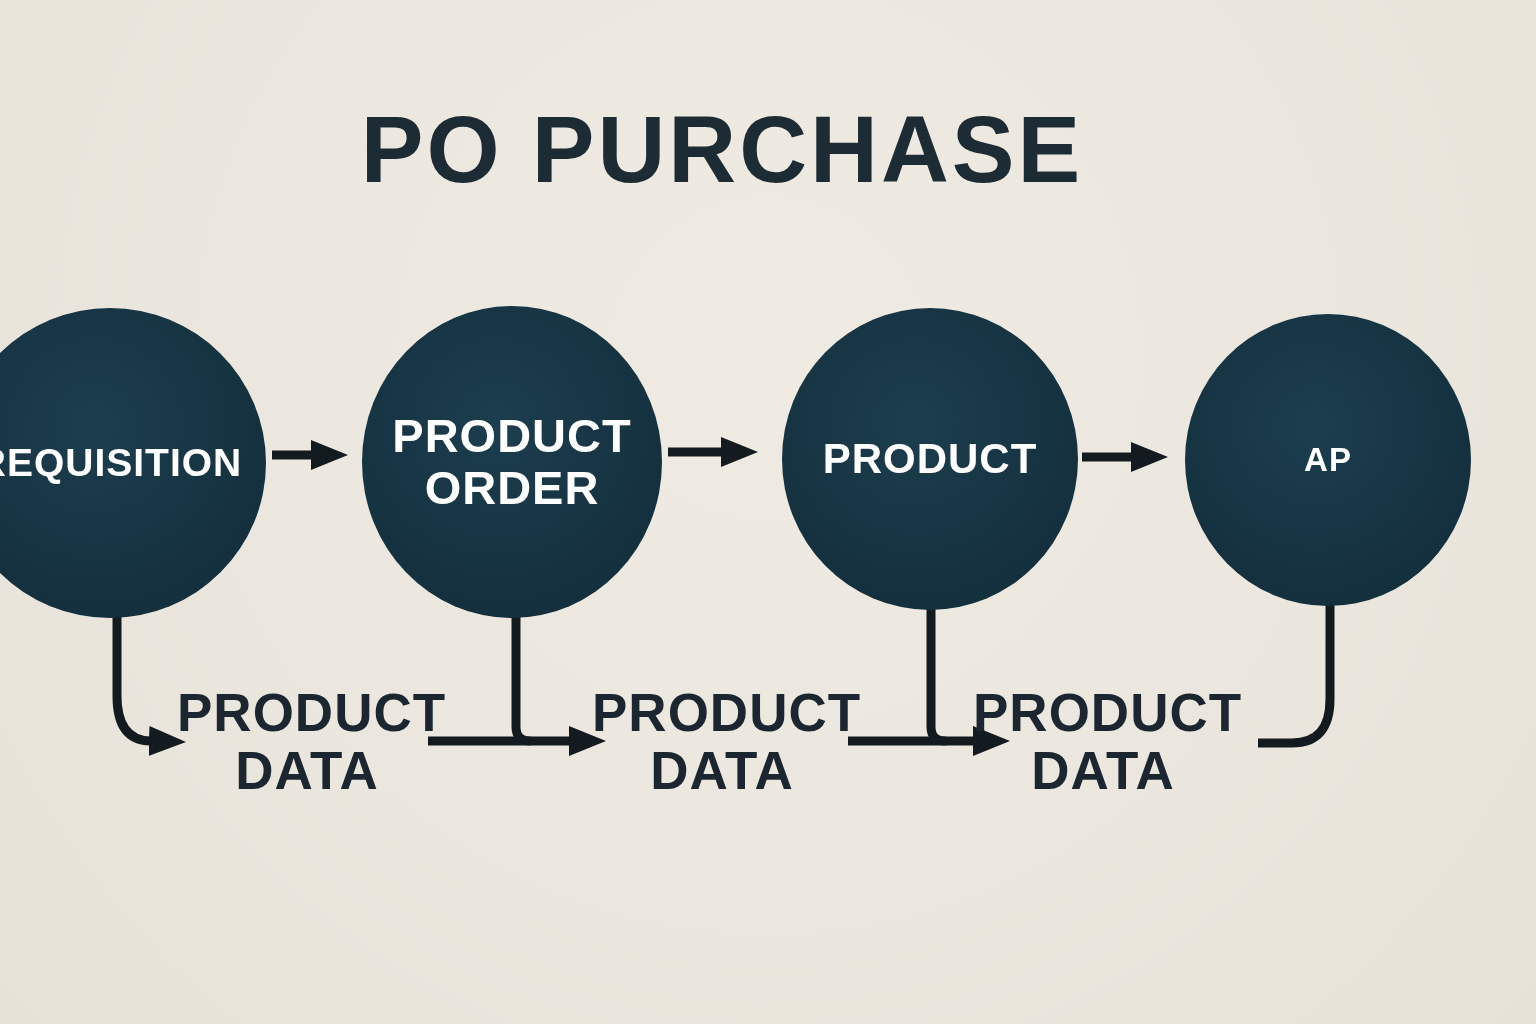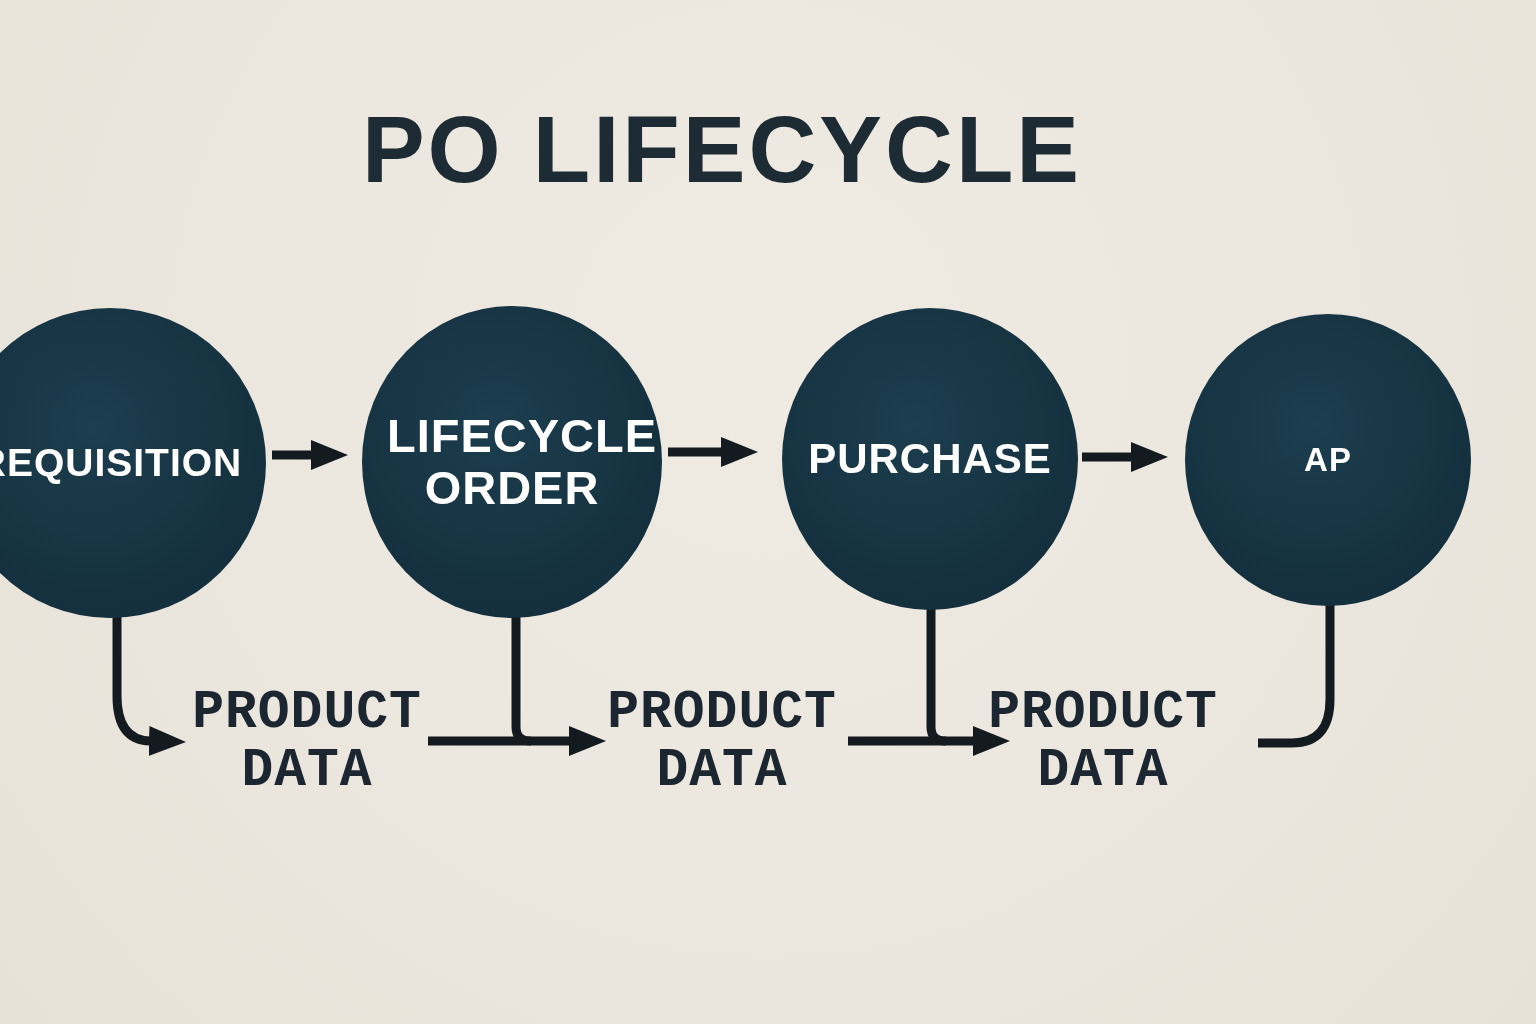--- a/index.html
+++ b/index.html
@@ -59,32 +59,31 @@
   .node-ap { left: 1185px; top: 314px; width: 286px; height: 292px; font-size: 33px; }
   .pdata {
     position: absolute;
     width: 260px;
     text-align: center;
     font-size: 53px;
     line-height: 1.1;
     font-weight: bold;
     letter-spacing: 1px;
     color: #1b2630;
-    font-family: Liberation Mono, monospace;
   }
   .pdata-1 { left: 177px; top: 684px; }
   .pdata-2 { left: 592px; top: 684px; }
   .pdata-3 { left: 973px; top: 684px; }
 </style>
 </head>
 <body>
 
 <div class="stage">
 
-  <h1 class="title">PO LIFECYCLE</h1>
+  <h1 class="title">PO PURCHASE</h1>
 
   <svg class="connectors" viewBox="0 0 1536 1024" xmlns="http://www.w3.org/2000/svg">
     <defs>
       <marker id="arrowhead" markerUnits="userSpaceOnUse" markerWidth="40" markerHeight="36" refX="1" refY="17" orient="auto">
         <polygon points="0,2 37,17 0,32" fill="#141b20"></polygon>
       </marker>
     </defs>
 
     <path d="M272,455 L312,455" stroke="#141b20" stroke-width="9" fill="none" marker-end="url(#arrowhead)"></path>
     <path d="M668,452 L722,452" stroke="#141b20" stroke-width="9" fill="none" marker-end="url(#arrowhead)"></path>
@@ -99,25 +98,25 @@
     <path d="M848,741 L974,741" stroke="#141b20" stroke-width="9" fill="none" marker-end="url(#arrowhead)"></path>
 
     <path d="M1330,601 L1330,699 Q1330,743 1292,743 L1258,743" stroke="#141b20" stroke-width="9" fill="none"></path>
   </svg>
 
   <div class="node node-requisition">
     <span class="node-label">REQUISITION</span>
   </div>
 
   <div class="node node-purchase-order">
-    <span class="node-label">LIFECYCLE ORDER</span>
+    <span class="node-label">PRODUCT ORDER</span>
   </div>
 
   <div class="node node-receipt">
-    <span class="node-label">PURCHASE</span>
+    <span class="node-label">PRODUCT</span>
   </div>
 
   <div class="node node-ap">
     <span class="node-label">AP</span>
   </div>
 
   <div class="pdata pdata-1">PRODUCT DATA</div>
   <div class="pdata pdata-2">PRODUCT DATA</div>
   <div class="pdata pdata-3">PRODUCT DATA</div>
 

